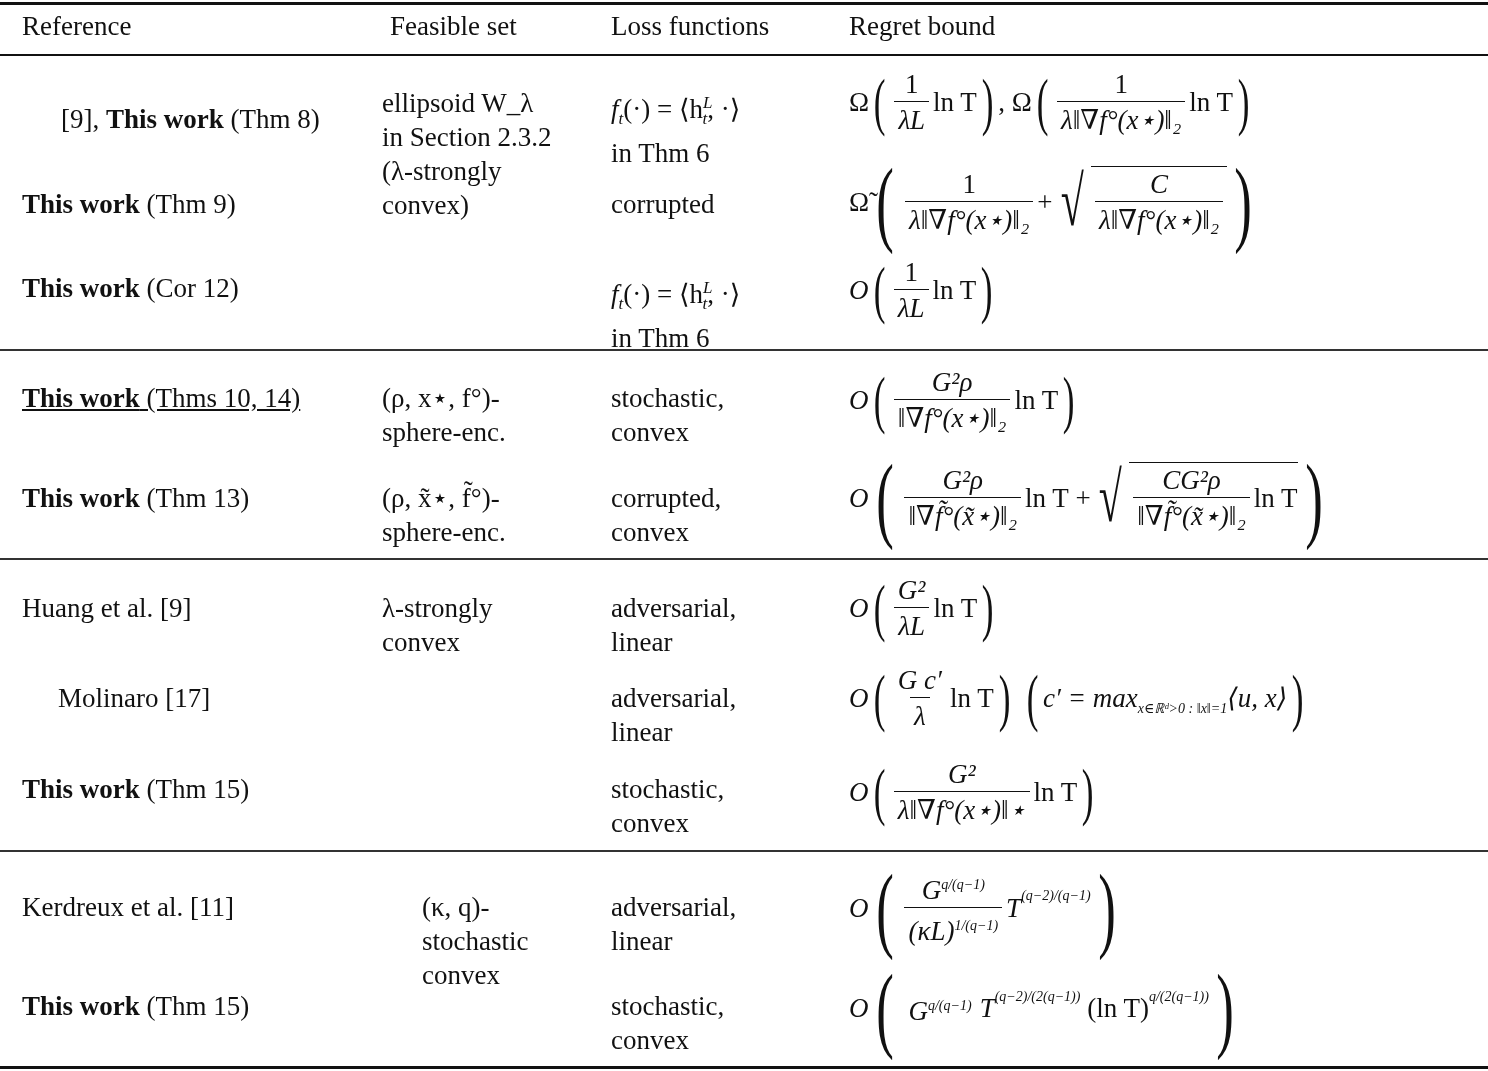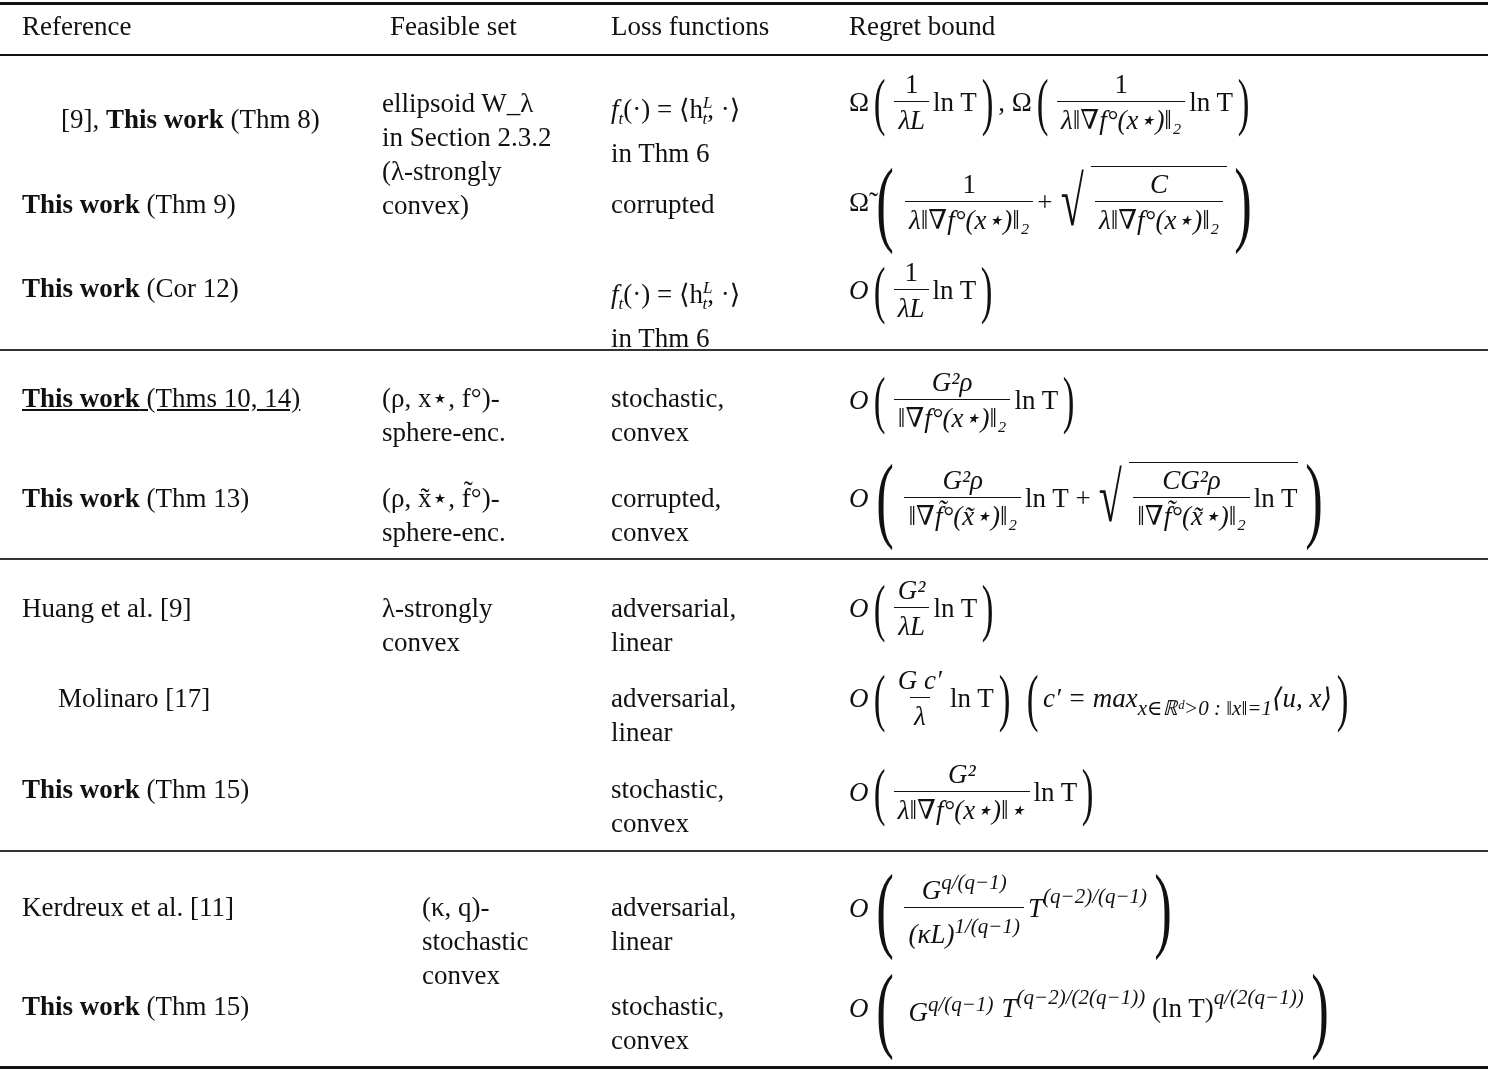--- a/index.html
+++ b/index.html
@@ -16,21 +16,21 @@
   .math { position: absolute; font-size: 27px; white-space: nowrap; display:flex; align-items:center; }
   .frac { display: inline-flex; flex-direction: column; align-items: center; vertical-align: middle; margin: 0 4px; }
   .frac .num { padding: 0 4px; line-height: 34px; }
   .frac .den { border-top: 1.5px solid #111; padding: 0 4px; line-height: 36px; }
   .paren { font-size: 64px; line-height: 64px; font-weight: 100; transform: scaleX(0.55); display:inline-block; }
   .paren.big { font-size: 96px; line-height: 96px; }
   .sqrt { display:inline-flex; align-items:center; }
   .sqrt .rad { font-size: 70px; line-height: 70px; transform: scaleX(0.6); display:inline-block; }
   .sqrt .under { border-top: 1.5px solid #111; display:inline-flex; align-items:center; }
   sub, sup { font-size: 17px; }
-  .sm { font-size: 21px; }
+  .sm { font-size: 14px; }
 </style>
 </head>
 <body>
 
 <div class="rule thick" style="top:2px;"></div>
 <div class="rule mid" style="top:54px;"></div>
 <div class="rule thin" style="top:349px;"></div>
 <div class="rule thin" style="top:558px;"></div>
 <div class="rule thin" style="top:850px;"></div>
 <div class="rule thick" style="top:1066px;"></div>

